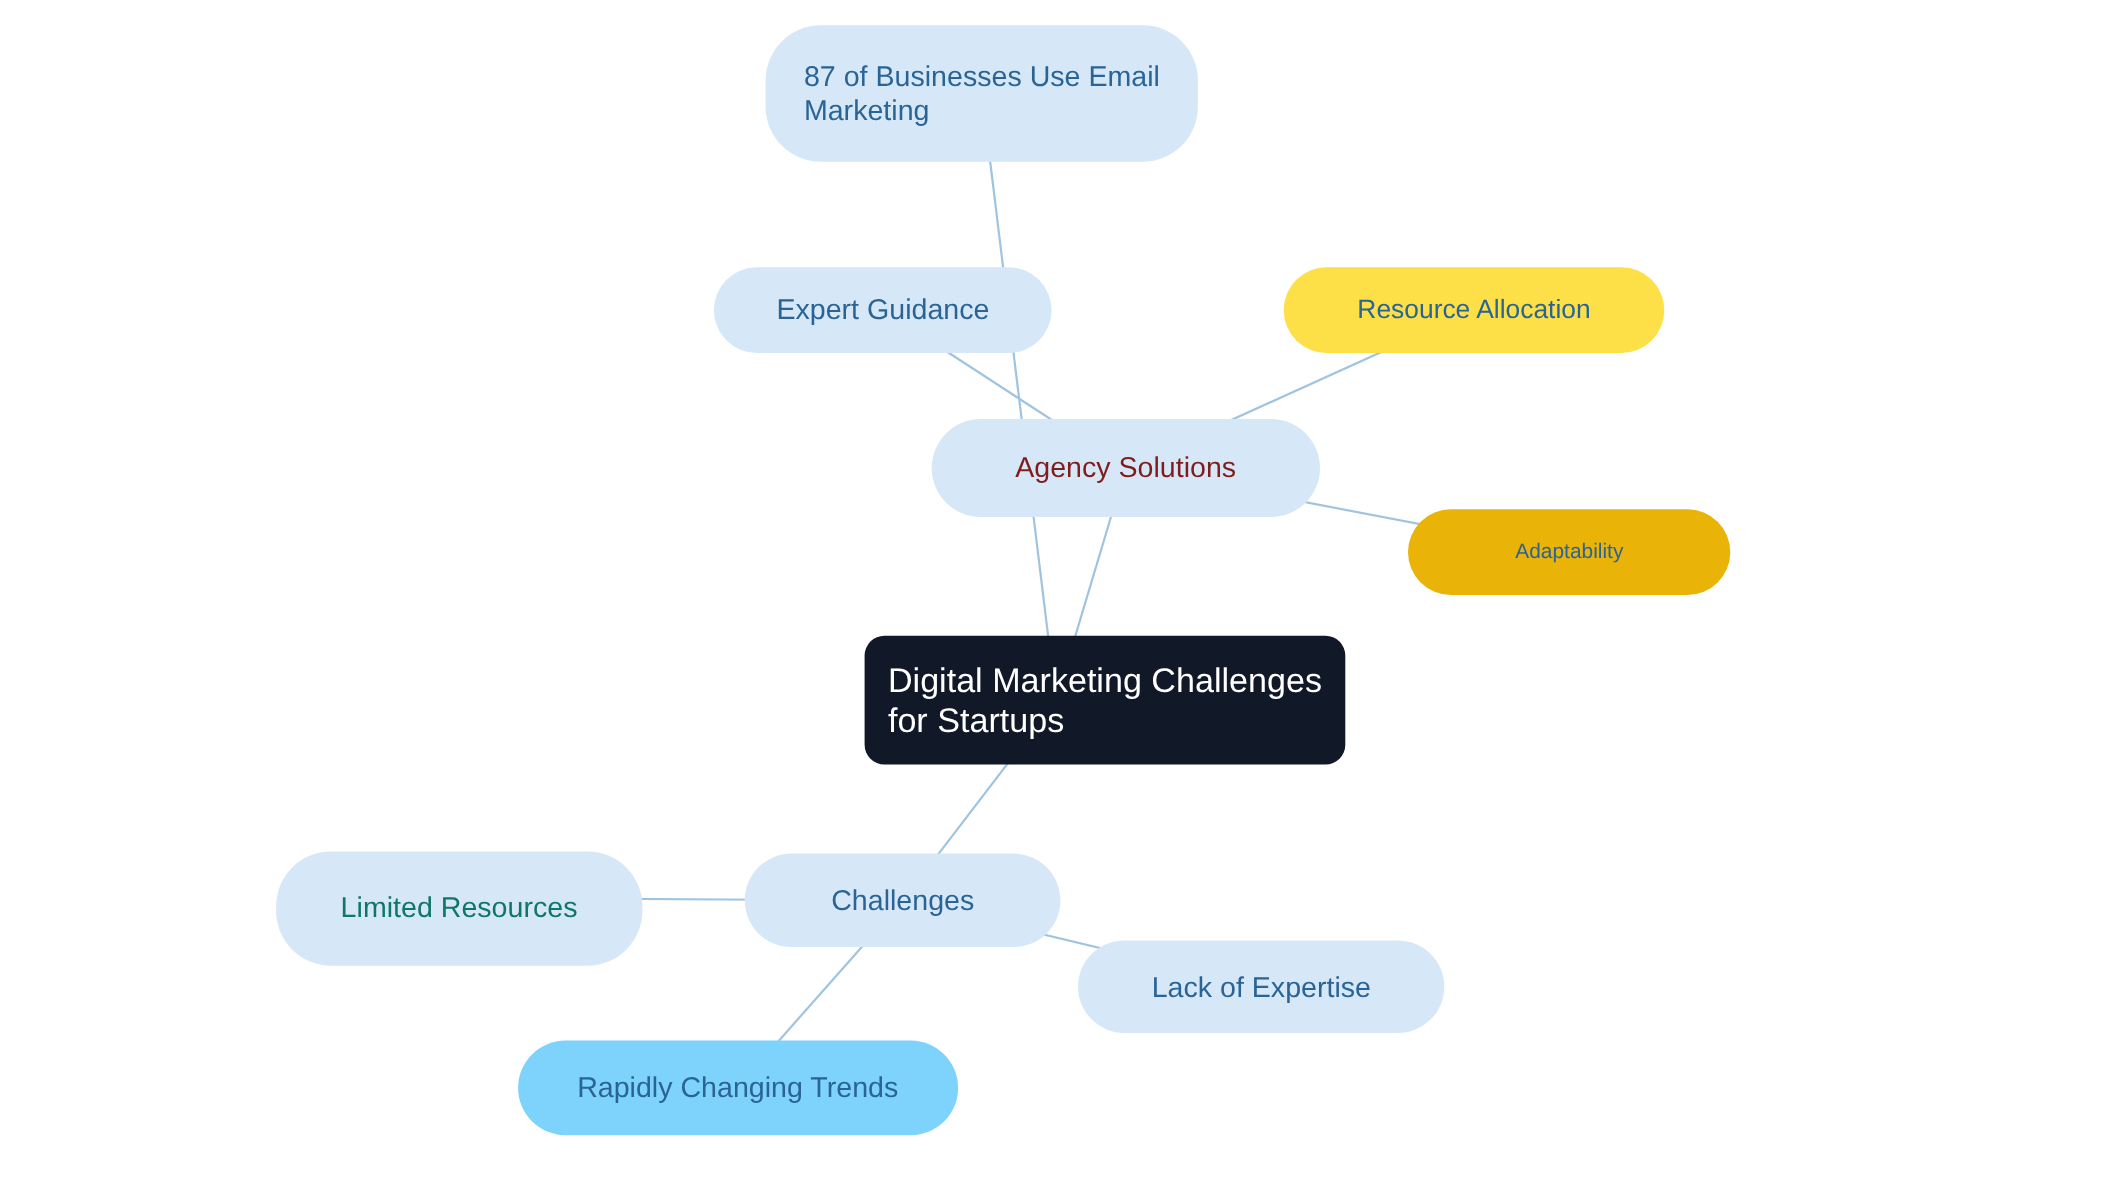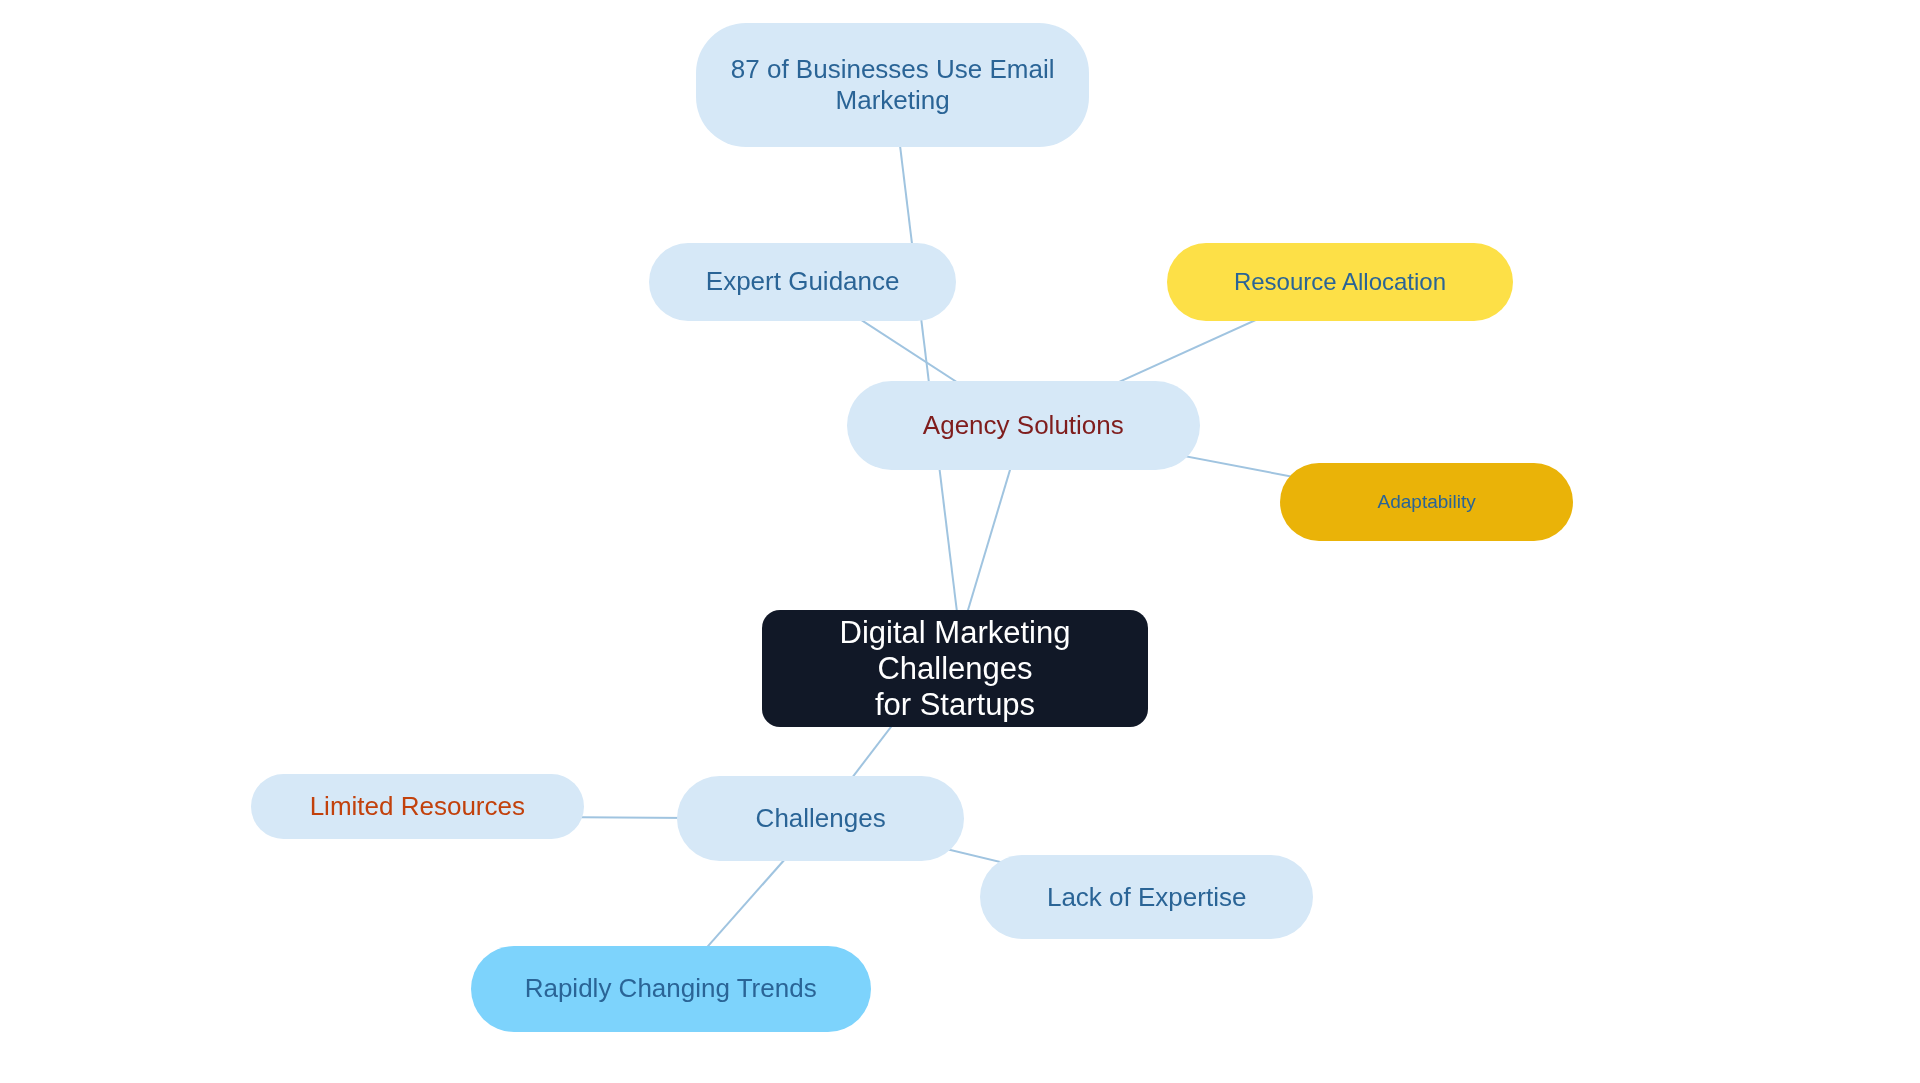--- a/index.html
+++ b/index.html
@@ -23,21 +23,20 @@
       width: 100%;
       height: 100%;
       pointer-events: none;
     }
     .node {
       position: absolute;
       border-radius: 50px;
       display: flex;
       align-items: center;
       justify-content: center;
-      text-align: center;
       cursor: pointer;
     }
     .node-light {
       background: #d6e8f7;
       border: none;
       color: #2a6496;
       font-size: 22px;
       font-weight: 400;
     }
     .node-dark {
@@ -56,21 +55,21 @@
       <line x1="960" y1="636.7518072289156" x2="1023.3333333333333" y2="425.3710843373494" stroke="#a0c4e0" stroke-width="2"></line>
       <line x1="1023.3333333333333" y1="425.3710843373494" x2="802.6666666666666" y2="281.8409638554217" stroke="#a0c4e0" stroke-width="2"></line>
       <line x1="1023.3333333333333" y1="425.3710843373494" x2="1340" y2="281.8409638554217" stroke="#a0c4e0" stroke-width="2"></line>
       <line x1="1023.3333333333333" y1="425.3710843373494" x2="1426.6666666666665" y2="502.355421686747" stroke="#a0c4e0" stroke-width="2"></line>
       <line x1="960" y1="636.7518072289156" x2="820.6666666666666" y2="818.7740963855422" stroke="#a0c4e0" stroke-width="2"></line>
       <line x1="820.6666666666666" y1="818.7740963855422" x2="417.3333333333333" y2="816.1644578313253" stroke="#a0c4e0" stroke-width="2"></line>
       <line x1="820.6666666666666" y1="818.7740963855422" x2="1146.6666666666665" y2="897.0632530120482" stroke="#a0c4e0" stroke-width="2"></line>
       <line x1="820.6666666666666" y1="818.7740963855422" x2="670.6666666666666" y2="988.4006024096385" stroke="#a0c4e0" stroke-width="2"></line>
     </svg>
   <div id="nodes-container">
-      <div class="node node-dark" style="left: 762px; top: 578.035px; width: 386px; height: 117.434px; padding: 10px 20px; background: rgb(17, 24, 39); color: rgb(255, 255, 255); font-size: 31px; border-radius: 18px; margin-top: 32px;">
+      <div class="node node-dark" style="left: 786px; top: 578.035px; width: 437px; height: 117.434px; padding: 10px 20px; background: rgb(17, 24, 39); color: rgb(255, 255, 255); font-size: 31px; border-radius: 18px;">
         <span style="white-space: pre-line;">Digital Marketing Challenges
 for Startups</span>
       </div>
       <div class="node node-light" style="left: 696px; top: 23.4867px; width: 393.333px; height: 123.958px; padding: 10px 20px; background: rgb(214, 232, 247); color: rgb(42, 100, 150); font-size: 26px; border-radius: 50px;">
         <span style="white-space: pre-line;">87 of Businesses Use Email
 Marketing</span>
       </div>
       <div class="node node-light" style="left: 649.333px; top: 242.696px; width: 306.667px; height: 78.2892px; padding: 10px 20px; background: rgb(214, 232, 247); color: rgb(42, 100, 150); font-size: 26px; border-radius: 50px;">
         <span style="white-space: pre-line;">Expert Guidance</span>
       </div>
@@ -79,21 +78,21 @@
       </div>
       <div class="node node-light" style="left: 846.667px; top: 381.007px; width: 353.333px; height: 88.7277px; padding: 10px 20px; background: rgb(214, 232, 247); color: #7f1d1d; font-size: 26px; border-radius: 50px;">
         <span style="white-space: pre-line;">Agency Solutions</span>
       </div>
       <div class="node node-light" style="left: 1280px; top: 463.211px; width: 293.333px; height: 78.2892px; padding: 10px 20px; background: #eab308; color: rgb(42, 100, 150); font-size: 19px; border-radius: 50px;">
         <span style="white-space: pre-line;">Adaptability</span>
       </div>
       <div class="node node-light" style="left: 677.333px; top: 776.367px; width: 286.667px; height: 84.8133px; padding: 18px 20px; background: rgb(214, 232, 247); color: rgb(42, 100, 150); font-size: 26px; border-radius: 50px;">
         <span style="white-space: pre-line;">Challenges</span>
       </div>
-      <div class="node node-light" style="left: 250.667px; top: 773.758px; width: 333.333px; height: 65px; padding: 10px 20px; background: rgb(214, 232, 247); color: #c2410c; font-size: 26px; border-radius: 50px;">
+      <div class="node node-light" style="left: 250.667px; top: 773.758px; width: 333.333px; height: 104px; padding: 10px 20px; background: rgb(214, 232, 247); color: #0f766e; font-size: 26px; border-radius: 50px;">
         <span style="white-space: pre-line;">Limited Resources</span>
       </div>
       <div class="node node-light" style="left: 980px; top: 854.657px; width: 333.333px; height: 84.8133px; padding: 10px 20px; background: rgb(214, 232, 247); color: rgb(42, 100, 150); font-size: 26px; border-radius: 50px;">
         <span style="white-space: pre-line;">Lack of Expertise</span>
       </div>
       <div class="node node-light" style="left: 470.667px; top: 945.994px; width: 400px; height: 86px; padding: 10px 20px; background: #7dd3fc; color: rgb(42, 100, 150); font-size: 26px; border-radius: 50px;">
         <span style="white-space: pre-line;">Rapidly Changing Trends</span>
       </div>
     </div>
 </div>

